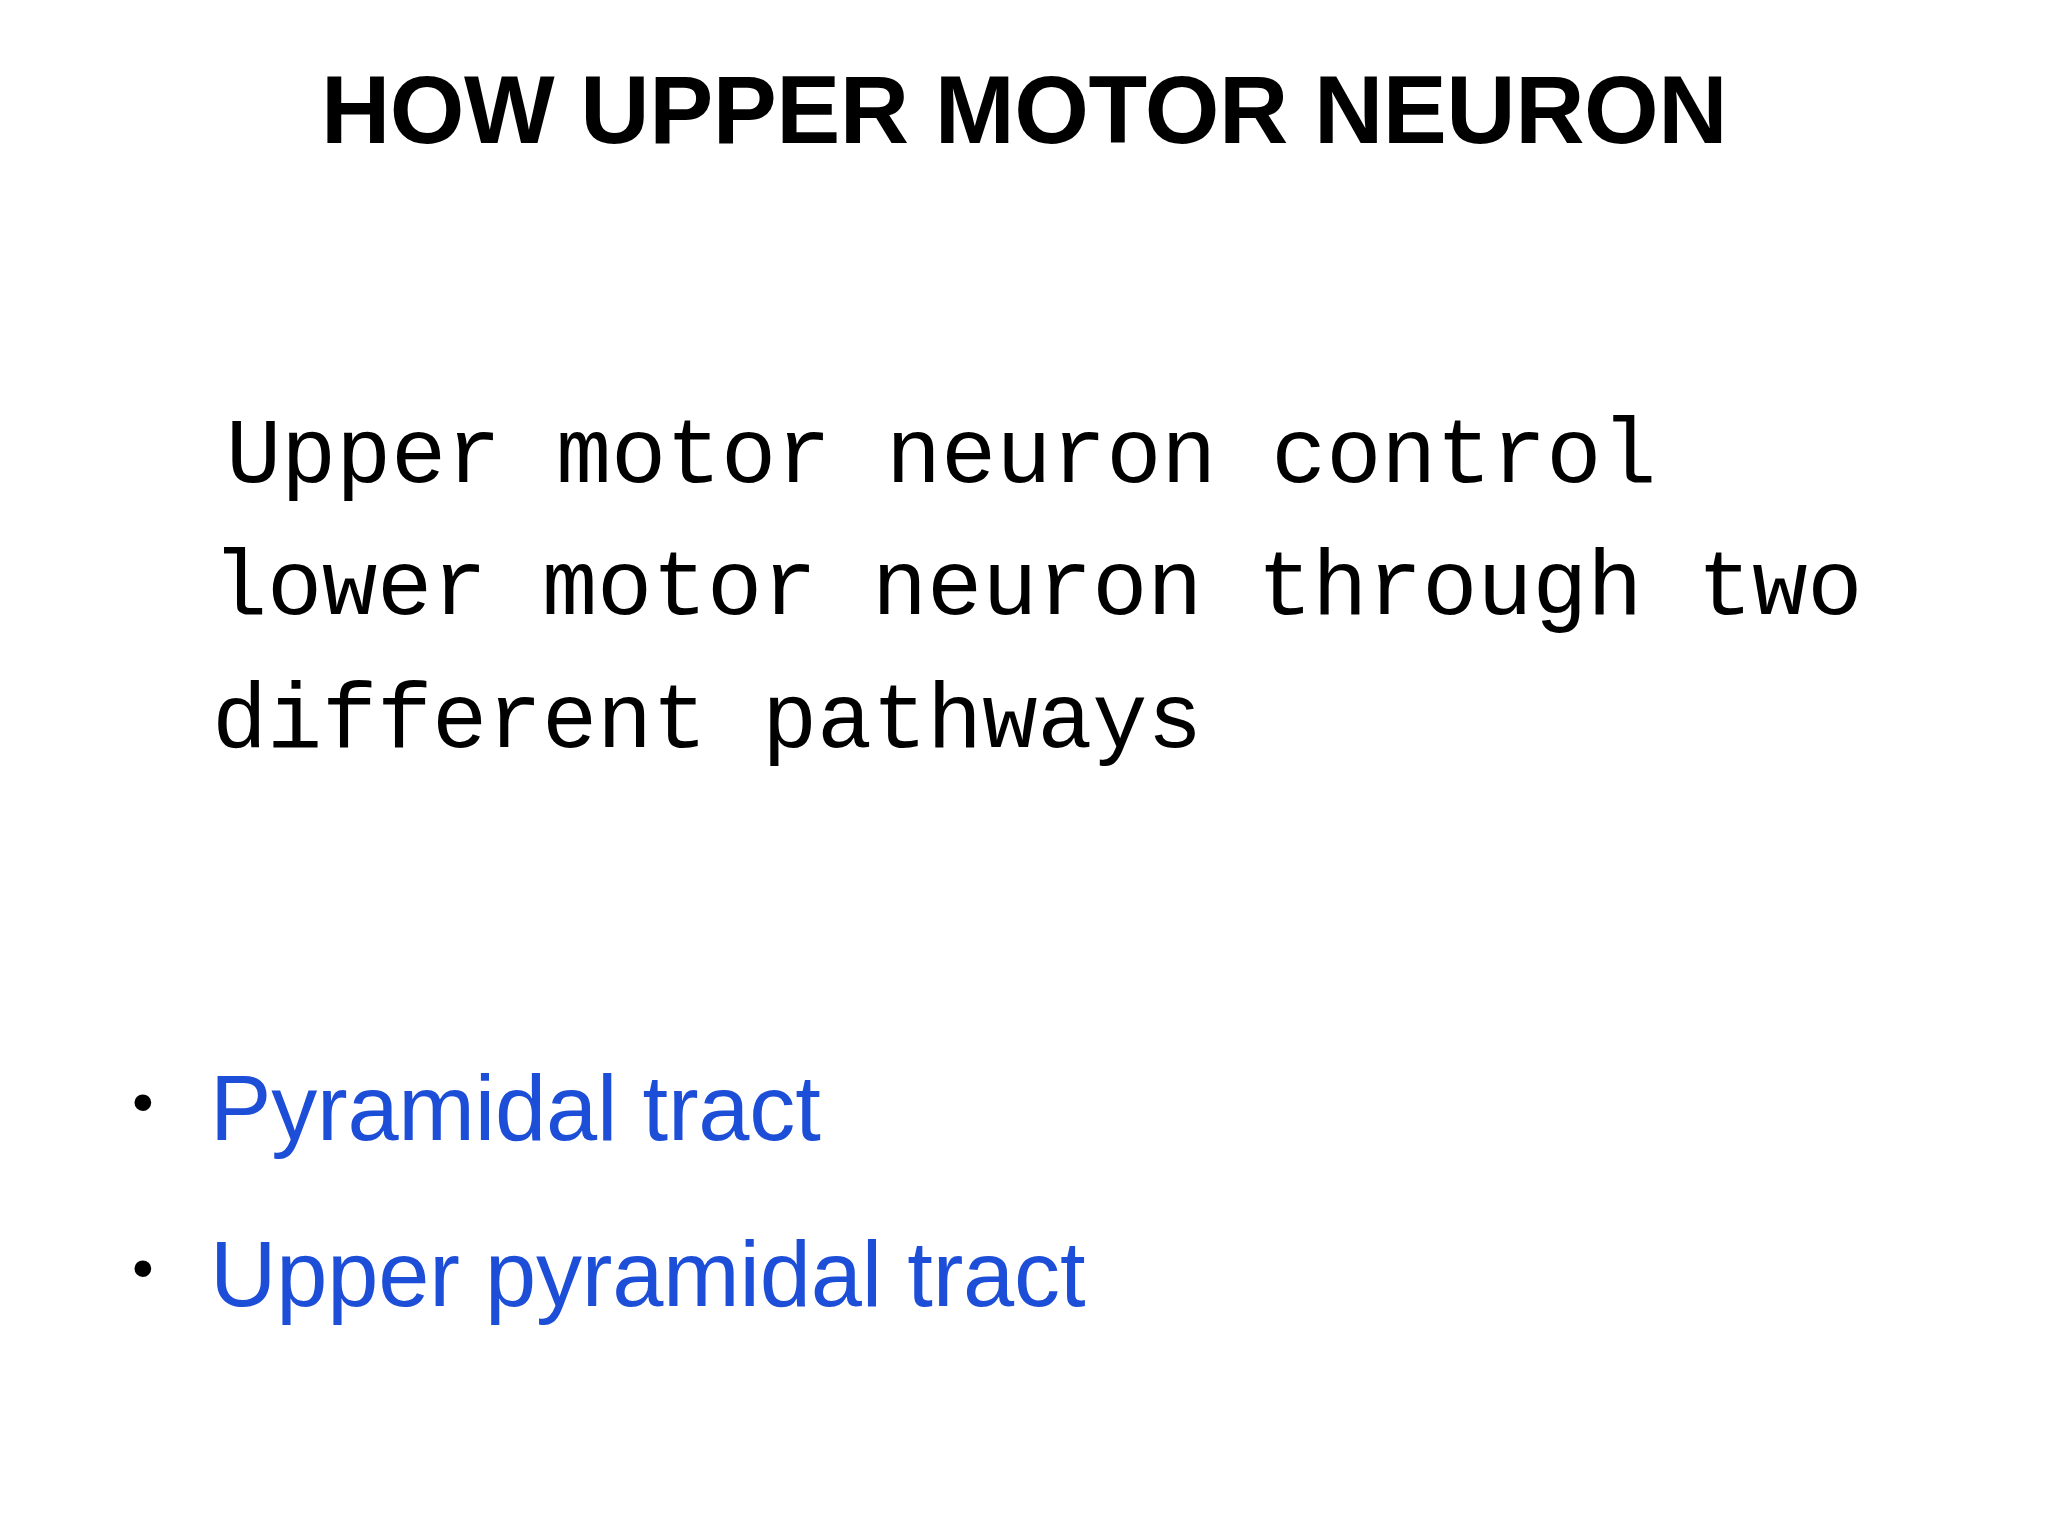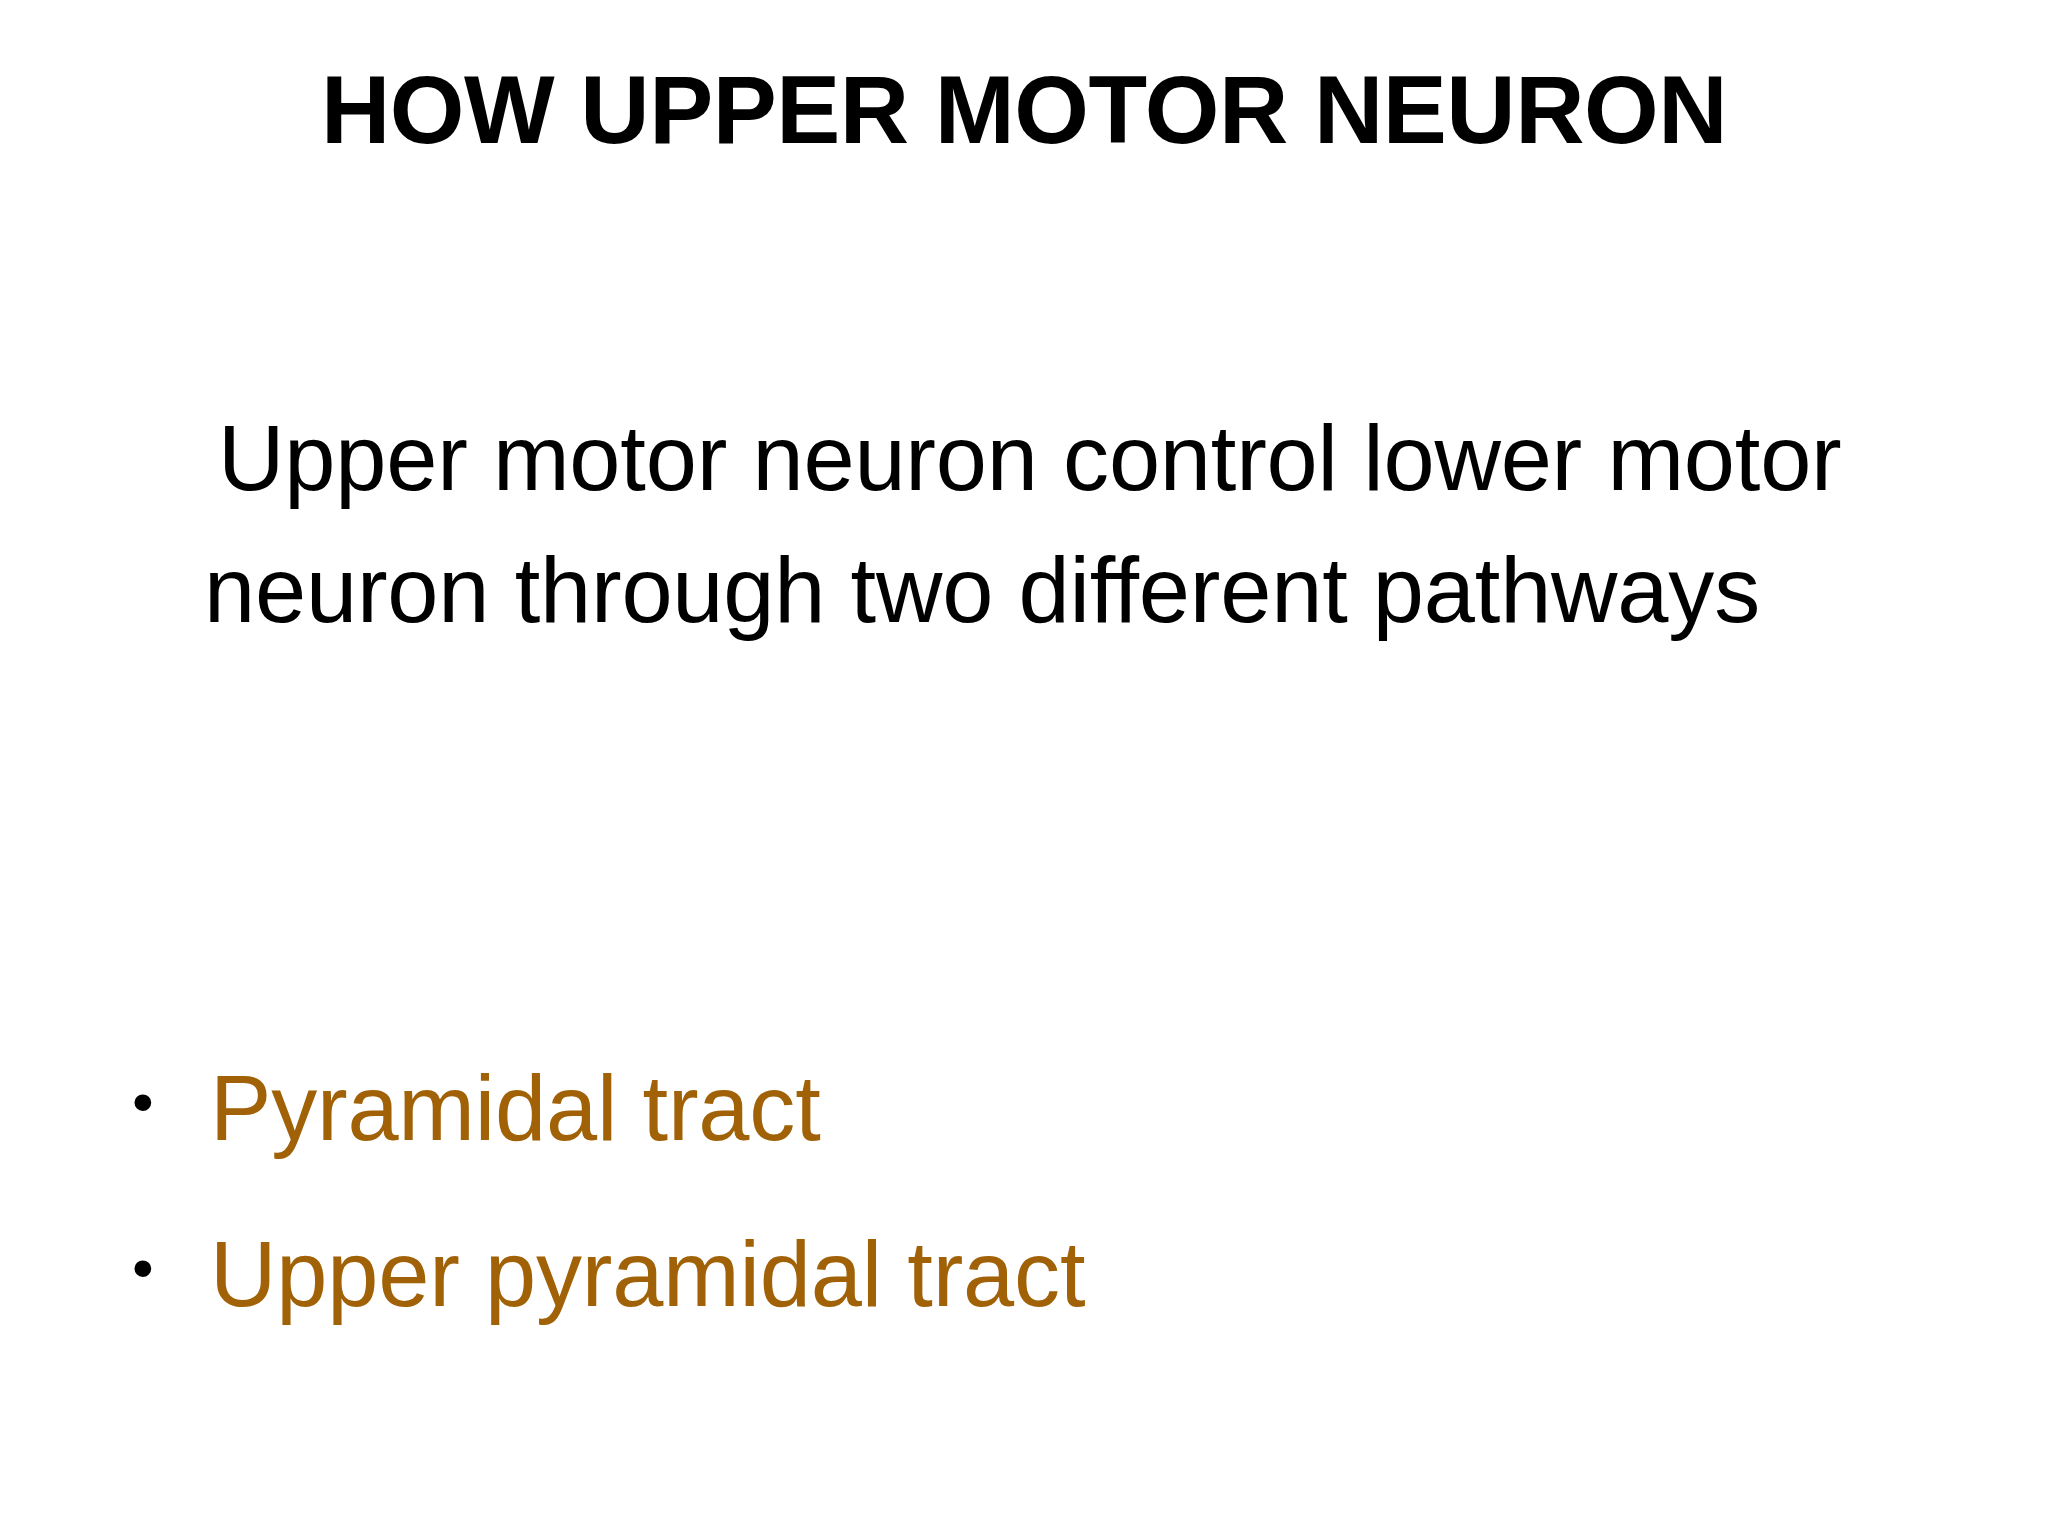--- a/index.html
+++ b/index.html
@@ -38,23 +38,24 @@
     color: #000000;
   }
   .title-line {
     display: block;
     white-space: nowrap;
   }
 
   
   .body-block {
     position: absolute;
-    left: 204px;
+    left: 212px;
     top: 392px;
     width: 1760px;
+    font-family: Liberation Mono, monospace;
   }
   .body-paragraph {
     font-size: 92px;
     line-height: 1.44;
     font-weight: normal;
     color: #000000;
     text-indent: 14px;
     margin: 0;
     letter-spacing: -0.2px;
   }
@@ -80,21 +81,21 @@
   .bullet-marker {
     width: 78px;
     flex: 0 0 78px;
     font-size: 62px;
     line-height: 1.28;
     text-align: left;
     color: #000000;
   }
   .bullet-text {
     flex: 1 1 auto;
-    color: #a16207;
+    color: #1d4ed8;
     white-space: nowrap;
   }
 </style>
 </head>
 <body>
 
 <div class="slide">
 
   <div class="slide-title">
     <span class="title-line">HOW UPPER MOTOR NEURON</span>

